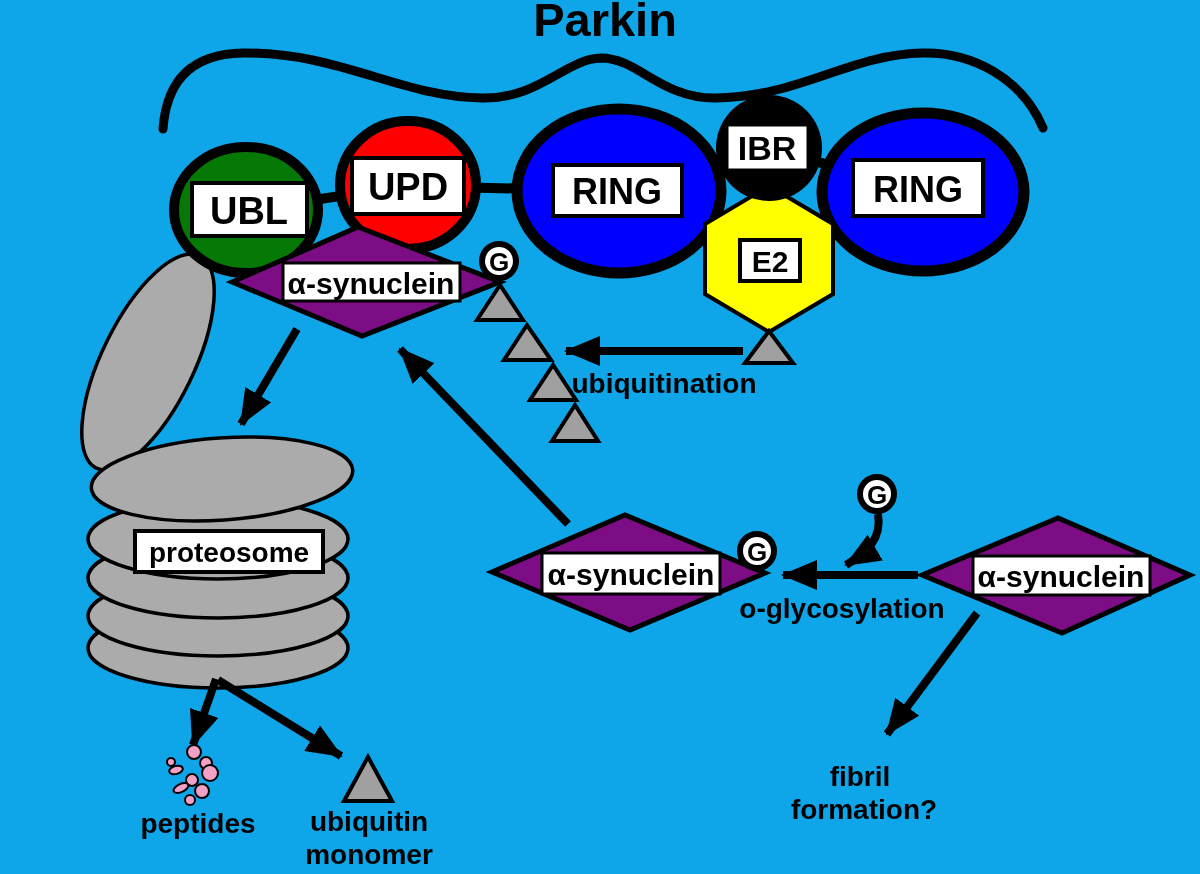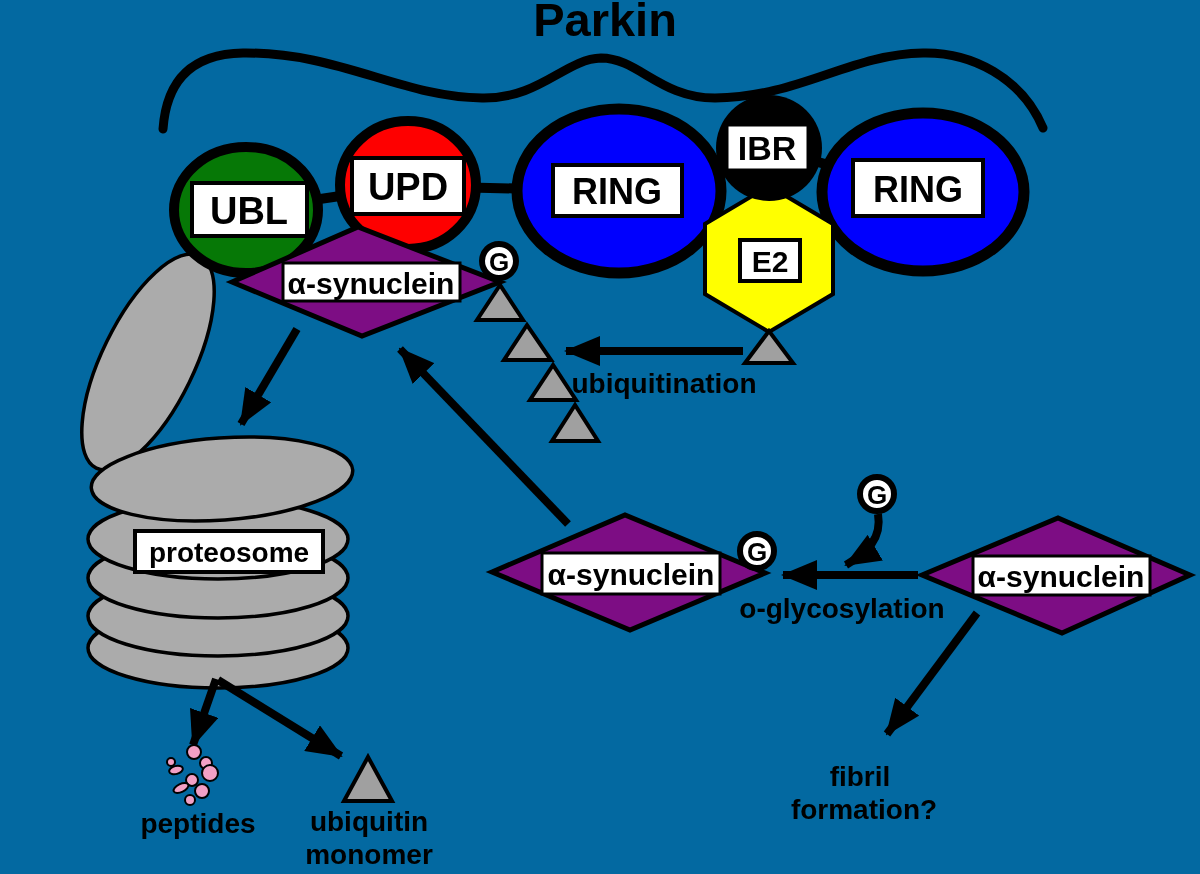--- a/index.html
+++ b/index.html
@@ -1,16 +1,16 @@
 <!DOCTYPE html>
 <html><head>
 <meta charset="utf-8">
 <style>
   html,body{margin:0;padding:0;background:#ffffff;}
-  .stage{width:1200px;height:874px;position:relative;background:#0369a1;overflow:hidden;}
+  .stage{width:1200px;height:874px;position:relative;background:#0ea5e9;overflow:hidden;}
   svg{display:block;}
   text{font-family:"Liberation Sans","DejaVu Sans",sans-serif;font-weight:bold;fill:#000;}
 </style>
 </head>
 <body>
 
 <div class="stage">
 <svg viewBox="0 0 1200 874" width="1200" height="874">
   <defs>
     <marker id="ah" markerUnits="userSpaceOnUse" markerWidth="36" markerHeight="30" viewBox="0 0 36 30" refX="34" refY="15" orient="auto">

